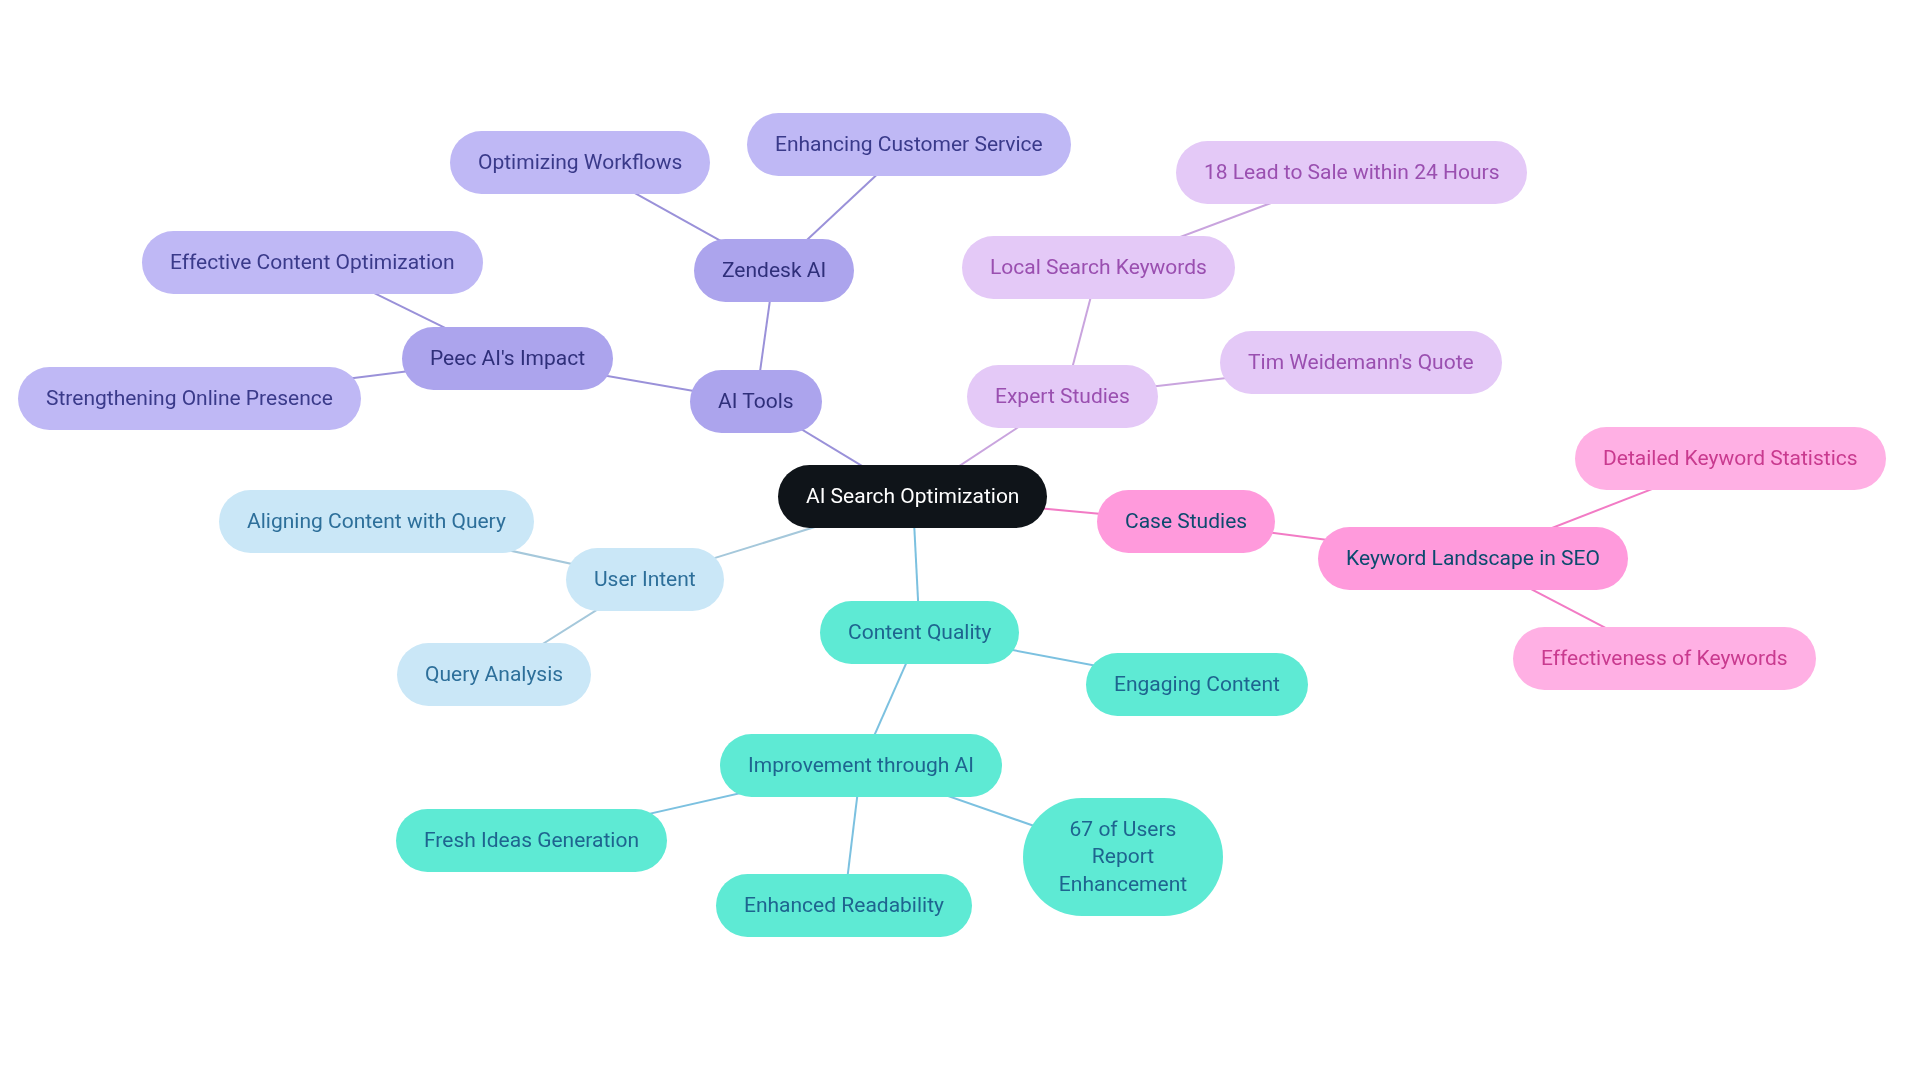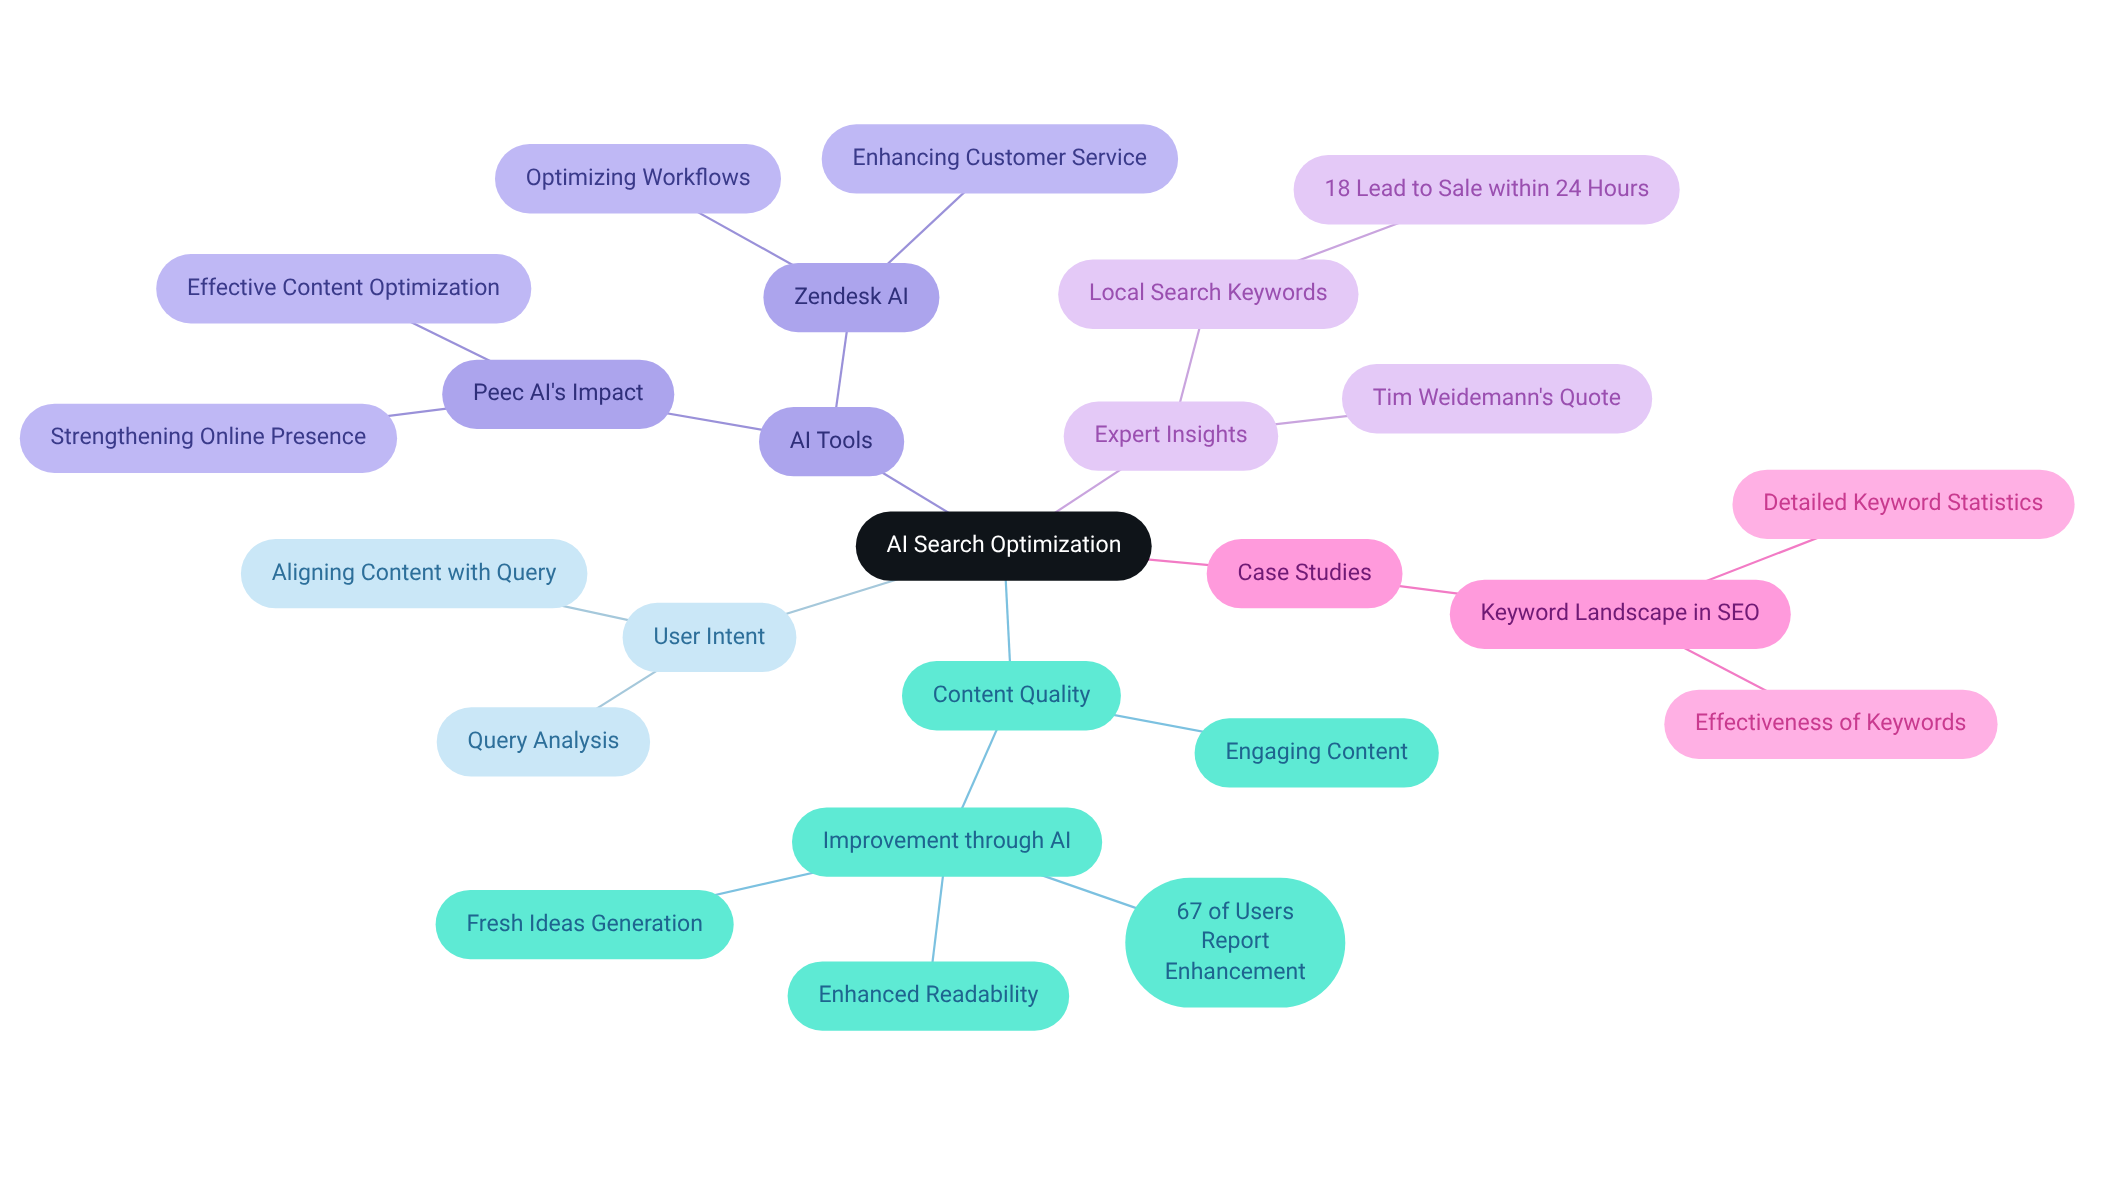--- a/index.html
+++ b/index.html
@@ -29,21 +29,21 @@
     padding: 18px 28px;
     z-index: 2;
     white-space: nowrap;
     line-height: 1.3;
   }
   .node.wrap { white-space: normal; max-width: 200px; }
   .c-root   { background: #0f1419; color: #ffffff; }
   .c-purple { background: #bfb8f5; color: #3a3a8a; }
   .c-purple-dark { background: #aca4ed; color: #2f2f7a; }
   .c-lav    { background: #e4c9f7; color: #9a4fb0; text-align: center; }
-  .c-pink   { background: #ff9adc; color: #701a75; }
+  .c-pink   { background: #ff9adc; color: #0c4a6e; }
   .c-pink-light { background: #ffb0e4; color: #c93a8f; }
   .c-blue-pale { background: #cae7f7; color: #2d6f9a; }
   .c-blue   { background: #5eead4; color: #1e648f; }
 </style>
 </head>
 <body>
 
 <svg class="edges">
     <line x1="912.734375" y1="496.6484375" x2="755.8125" y2="401.6484375" stroke="#9a91d9" stroke-width="2"></line>
     <line x1="755.8125" y1="401.6484375" x2="774.09375" y2="270.6484375" stroke="#9a91d9" stroke-width="2"></line>
@@ -74,21 +74,21 @@
 <div class="node c-root" style="left:778px; top:465px;">AI Search Optimization</div>
 
 <div class="node c-purple-dark" style="left:690px; top:370px;">AI Tools</div>
 <div class="node c-purple-dark" style="left:694px; top:239px;">Zendesk AI</div>
 <div class="node c-purple" style="left:747px; top:113px;">Enhancing Customer Service</div>
 <div class="node c-purple" style="left:450px; top:131px;">Optimizing Workflows</div>
 <div class="node c-purple-dark" style="left:402px; top:327px;text-align:right;">Peec AI's Impact</div>
 <div class="node c-purple" style="left:142px; top:231px;">Effective Content Optimization</div>
 <div class="node c-purple" style="left:18px; top:367px;">Strengthening Online Presence</div>
 
-<div class="node c-lav" style="left:967px; top:365px;">Expert Insights</div>
+<div class="node c-lav" style="left:967px; top:365px;">Expert Studies</div>
 <div class="node c-lav" style="left:962px; top:236px;">Local Search Keywords</div>
 <div class="node c-lav" style="left:1176px; top:141px;">18 Lead to Sale within 24 Hours</div>
 <div class="node c-lav" style="left:1220px; top:331px;">Tim Weidemann's Quote</div>
 
 <div class="node c-pink" style="left:1097px; top:490px;">Case Studies</div>
 <div class="node c-pink" style="left:1318px; top:527px;">Keyword Landscape in SEO</div>
 <div class="node c-pink-light" style="left:1575px; top:427px;text-align:right;">Detailed Keyword Statistics</div>
 <div class="node c-pink-light" style="left:1513px; top:627px;">Effectiveness of Keywords</div>
 
 <div class="node c-blue-pale" style="left:566px; top:548px;">User Intent</div>

